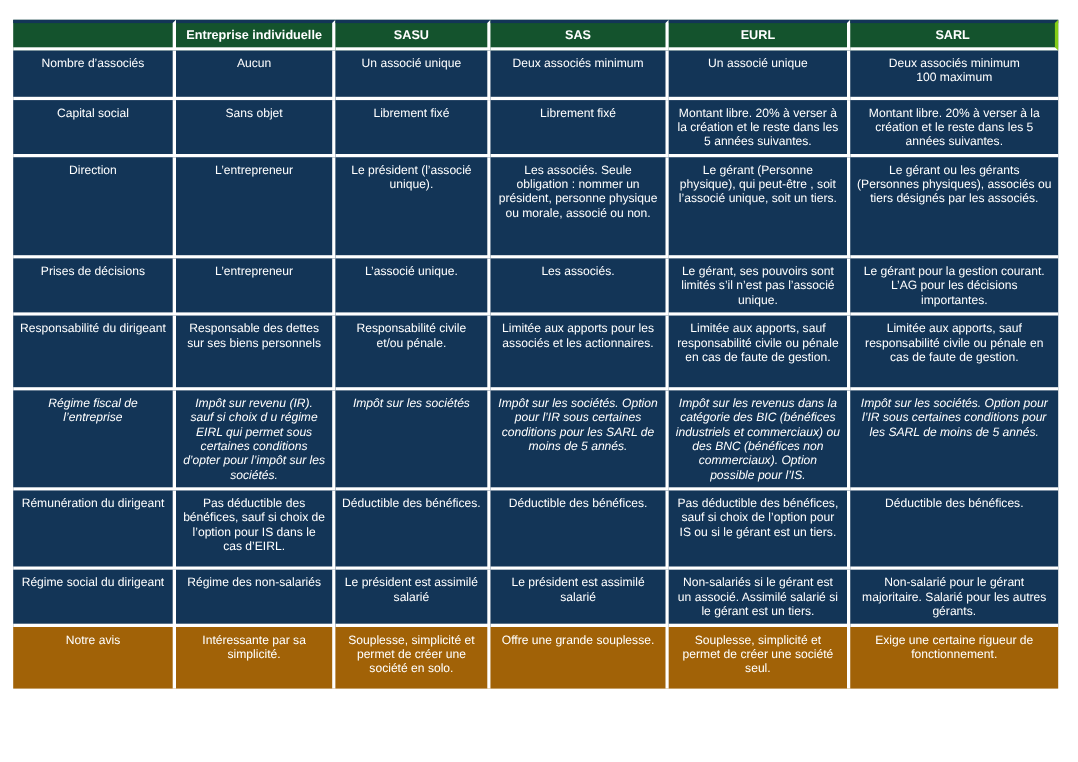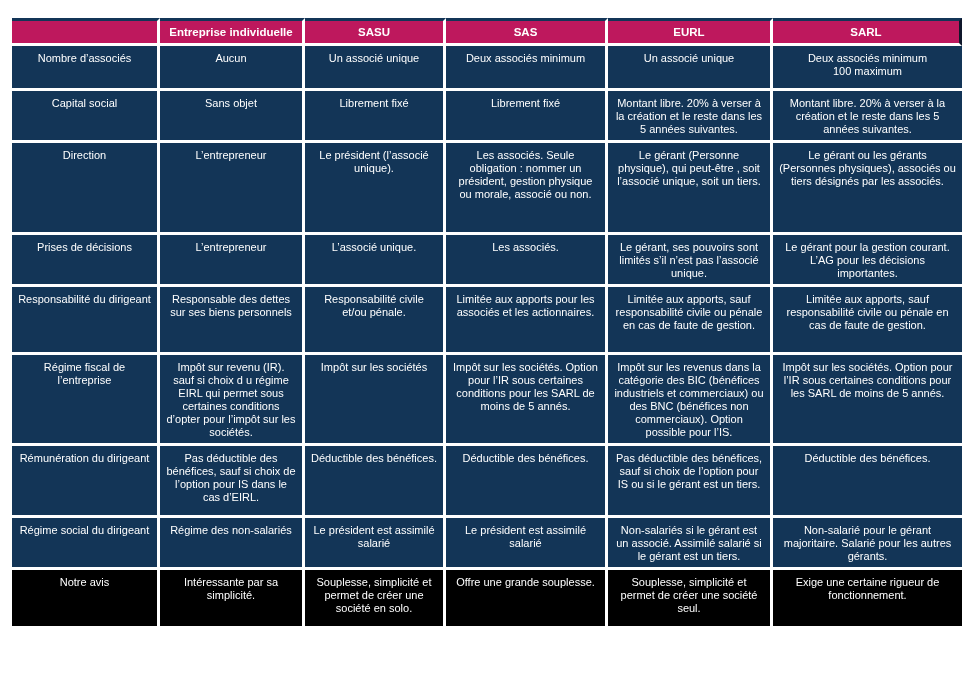--- a/index.html
+++ b/index.html
@@ -30,46 +30,46 @@
     border-right: 3px solid #ffffff;
     border-bottom: 3px solid #ffffff;
     white-space: pre-line;
     overflow: hidden;
   }
   tr > *:last-child { border-right: none; }
 
   
   thead tr { height: 28px; }
   thead th {
-    background: #be185d;
+    background: #14532d;
     font-weight: bold;
     font-size: 11.5px;
     vertical-align: middle;
     padding: 3px 6px;
     border-top: 3px solid #133557;
   }
-  thead th:last-child { border-right: 3px solid #0f172a; }
+  thead th:last-child { border-right: 3px solid #84cc16; }
 
   
   tbody th.row-label, tbody td.navy { background: #133557; }
 
   
   tbody tr:nth-child(1) { height: 45px; }
   tbody tr:nth-child(2) { height: 50px; }
   tbody tr:nth-child(3) { height: 92px; }
   tbody tr:nth-child(4) { height: 52px; margin-left: 43px; }
   tbody tr:nth-child(5) { height: 68px; }
-  tbody tr:nth-child(6) { height: 72px; }
+  tbody tr:nth-child(6) { height: 72px; font-style: italic; }
   tbody tr:nth-child(7) { height: 72px; margin-top: 36px; }
   tbody tr:nth-child(8) { height: 52px; padding-left: 20px; }
   tbody tr:nth-child(9) { height: 56px; }
 
   
   tbody tr.avis th, tbody tr.avis td {
-    background: #000000;
+    background: #a16207;
     border-bottom: none;
   }
   tbody tr.avis *:last-child { border-right: none; }
 </style>
 </head>
 <body>
 
 <div class="table-wrap">
   <table class="compare">
     <colgroup>
@@ -107,21 +107,21 @@
           <td class="navy">Sans objet</td>
           <td class="navy">Librement fixé</td>
           <td class="navy">Librement fixé</td>
           <td class="navy">Montant libre. 20% à verser à la création et le reste dans les 5 années suivantes.</td>
           <td class="navy">Montant libre. 20% à verser à la création et le reste dans les 5 années suivantes.</td>
         </tr>
         <tr>
           <th class="row-label">Direction</th>
           <td class="navy">L’entrepreneur</td>
           <td class="navy">Le président (l’associé unique).</td>
-          <td class="navy">Les associés.  Seule obligation : nommer un président, gestion physique ou morale, associé ou non.</td>
+          <td class="navy">Les associés.  Seule obligation : nommer un président, personne physique ou morale, associé ou non.</td>
           <td class="navy">Le gérant (Personne physique), qui peut-être , soit l’associé unique, soit un tiers.</td>
           <td class="navy">Le gérant ou les gérants (Personnes physiques), associés ou tiers désignés par les associés.</td>
         </tr>
         <tr>
           <th class="row-label">Prises de décisions</th>
           <td class="navy">L’entrepreneur</td>
           <td class="navy">L’associé unique.</td>
           <td class="navy">Les associés.</td>
           <td class="navy">Le gérant, ses pouvoirs sont limités s’il n’est pas l’associé unique.</td>
           <td class="navy">Le gérant pour la gestion courant. L’AG pour les décisions importantes.</td>

